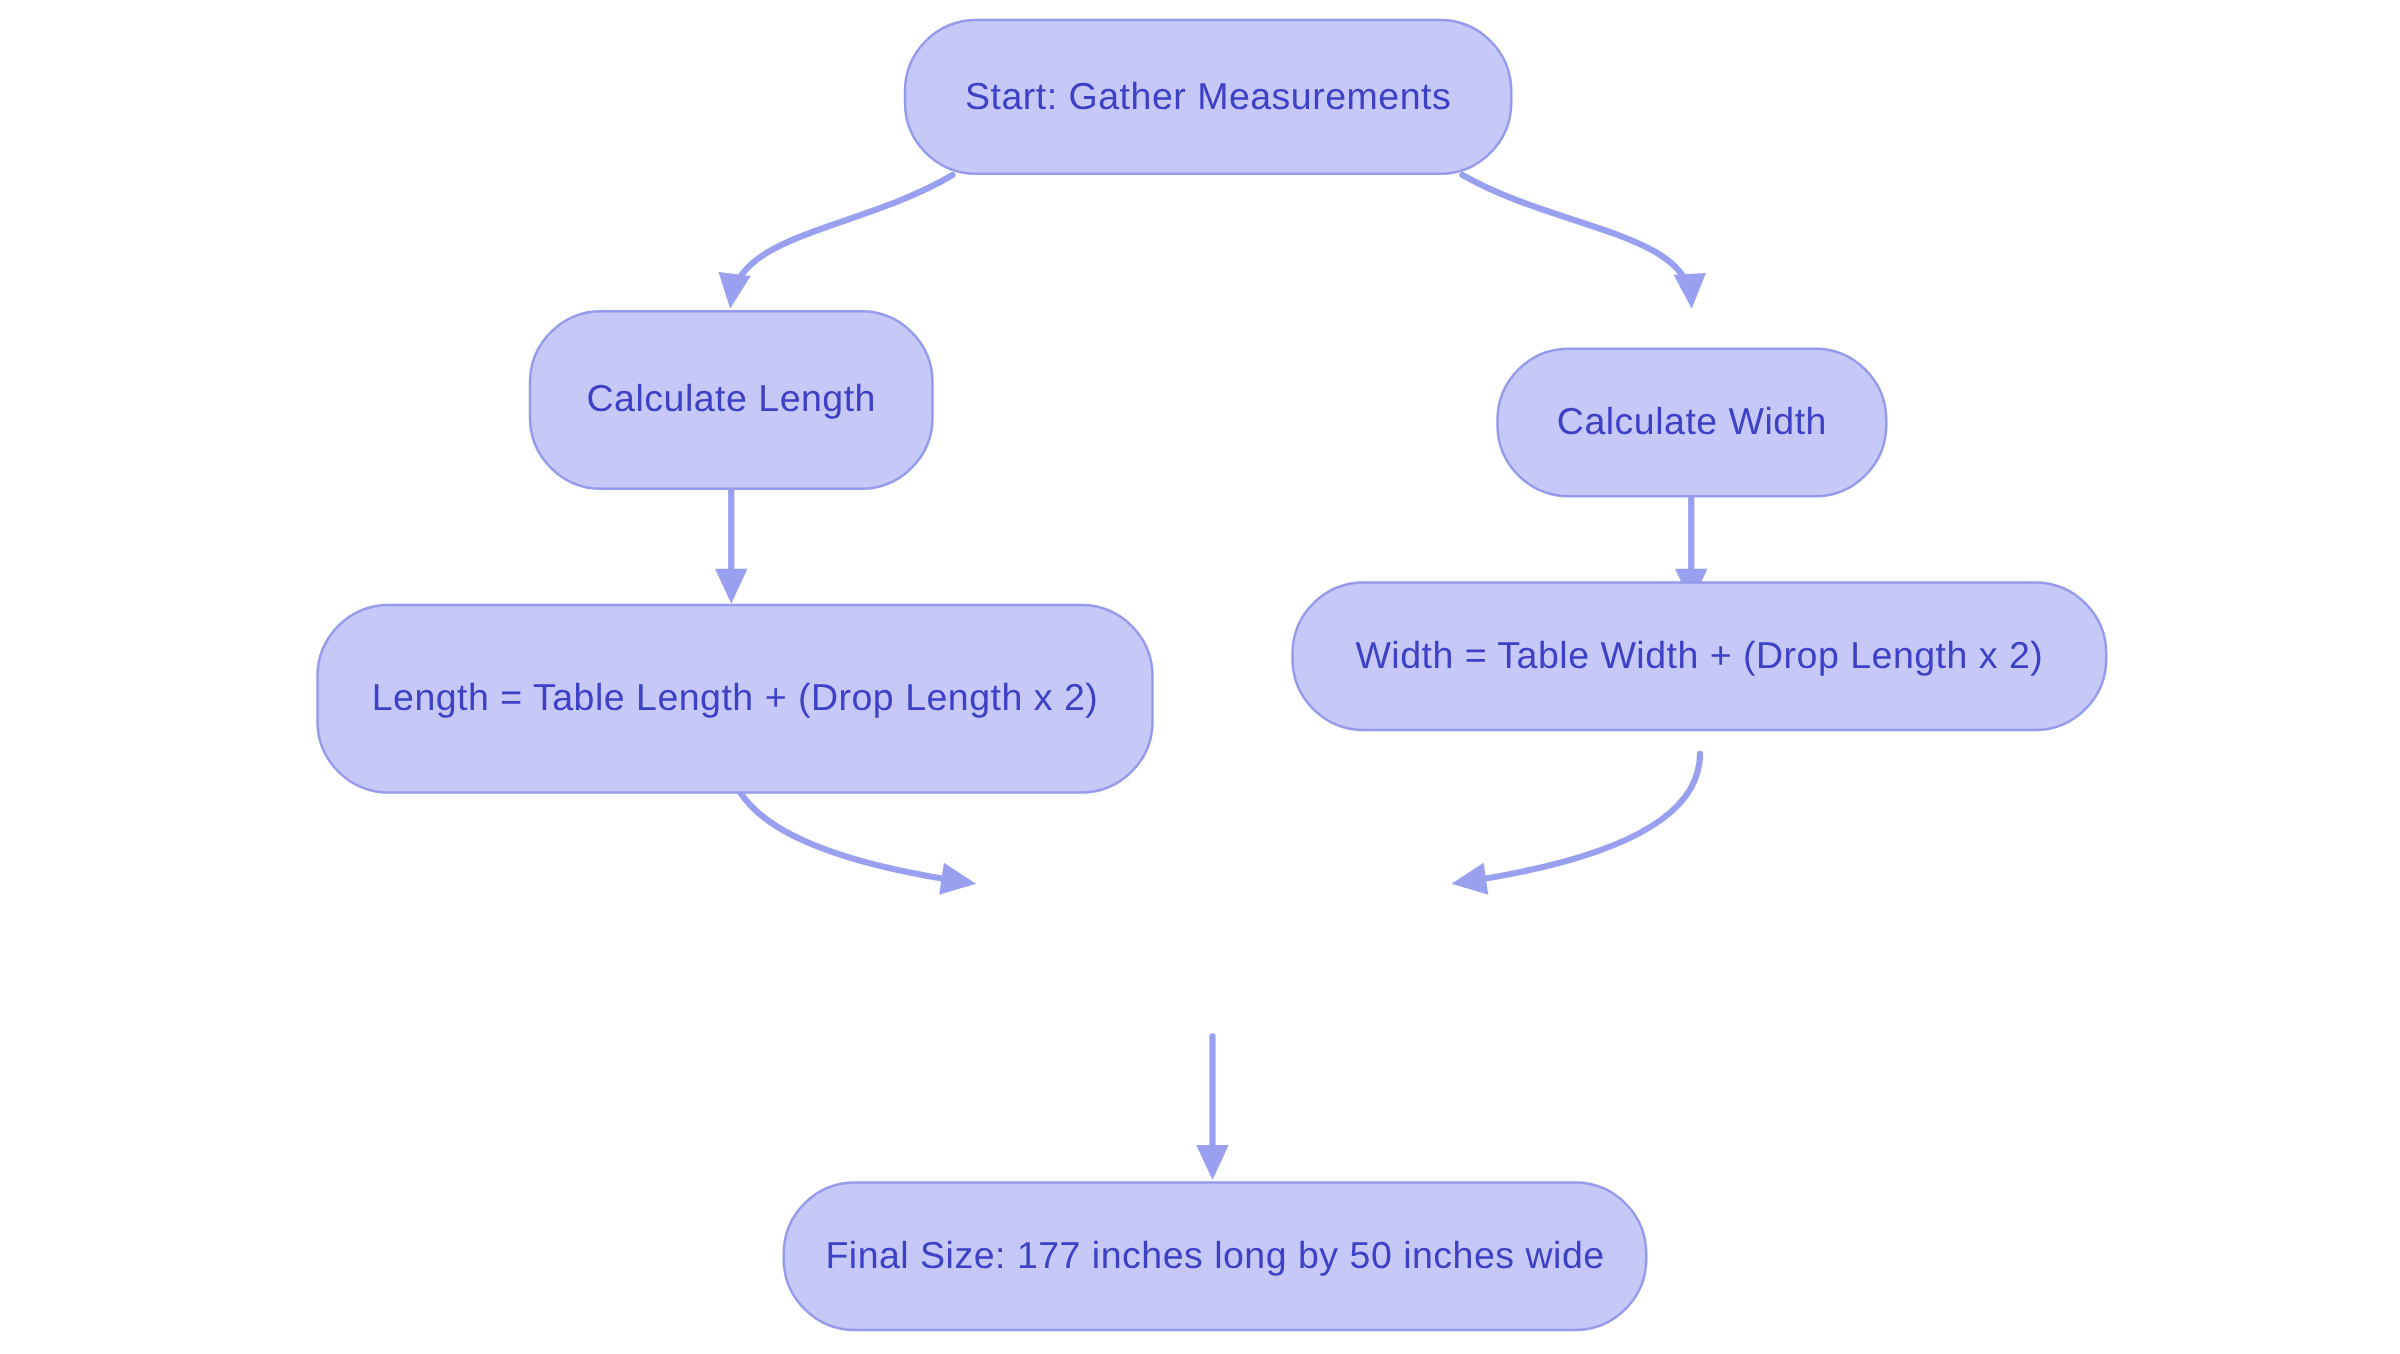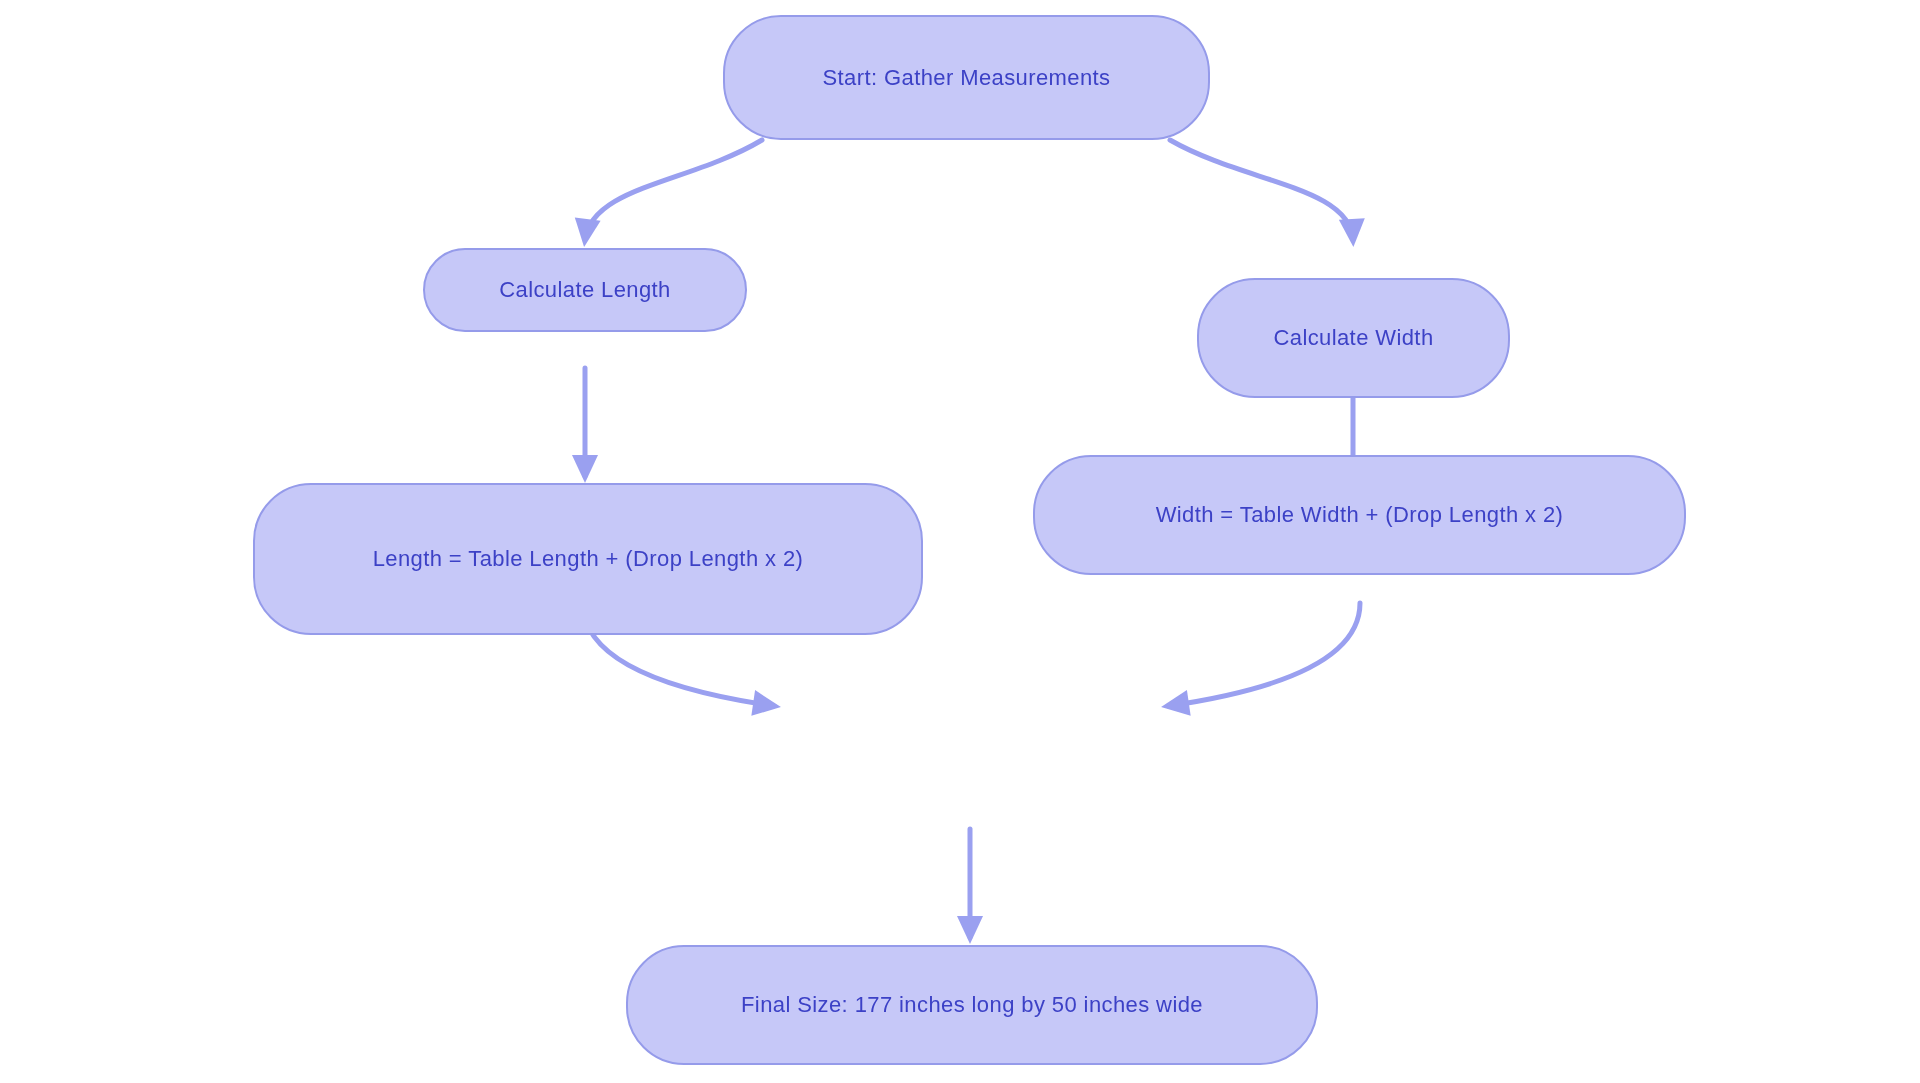--- a/index.html
+++ b/index.html
@@ -31,21 +31,21 @@
   .arrowhead-shape {
     fill: var(--edge, #9aa0f0);
   }
   .node {
     position: absolute;
     box-sizing: border-box;
     background: var(--node-fill, #c6c8f8);
     border: 2px solid var(--node-border, #959bea);
     border-radius: 58px;
     color: var(--node-text, #3c41c6);
-    font-size: 22px;
+    font-size: 30px;
     letter-spacing: 0.4px;
     display: flex;
     align-items: center;
     justify-content: center;
     text-align: center;
     white-space: nowrap;
   }
 </style>
 </head>
 <body>
@@ -64,33 +64,33 @@
     <path class="edge" d="M 1353 368 L 1353 476" marker-end="url(#arrow)"></path>
     <path class="edge" d="M 583 603 C 583 655, 650 688, 774 706" marker-end="url(#arrow)"></path>
     <path class="edge" d="M 1360 603 C 1360 655, 1292 688, 1168 706" marker-end="url(#arrow)"></path>
     <path class="edge" d="M 970 829 L 970 937" marker-end="url(#arrow)"></path>
   </svg>
 
   <div class="node" style="left:723px; top:15px; width:487px; height:125px;">
     <span>Start: Gather Measurements</span>
   </div>
 
-  <div class="node" style="left:423px; top:248px; width:324px; height:84px;">
+  <div class="node" style="left:423px; top:248px; width:324px; height:144px;">
     <span>Calculate Length</span>
   </div>
 
   <div class="node" style="left:1197px; top:248px; width:313px; height:120px;margin-top:30px;">
     <span>Calculate Width</span>
   </div>
 
   <div class="node" style="left:253px; top:483px; width:670px; height:152px;">
     <span>Length = Table Length + (Drop Length x 2)</span>
   </div>
 
-  <div class="node" style="left:1033px; top:455px; width:653px; height:120px;">
+  <div class="node" style="left:1033px; top:465px; width:653px; height:120px;">
     <span>Width = Table Width + (Drop Length x 2)</span>
   </div>
 
 
   <div class="node" style="left:626px; top:945px; width:692px; height:120px;">
     <span>Final Size: 177 inches long by 50 inches wide</span>
   </div>
 
 </div>
 

